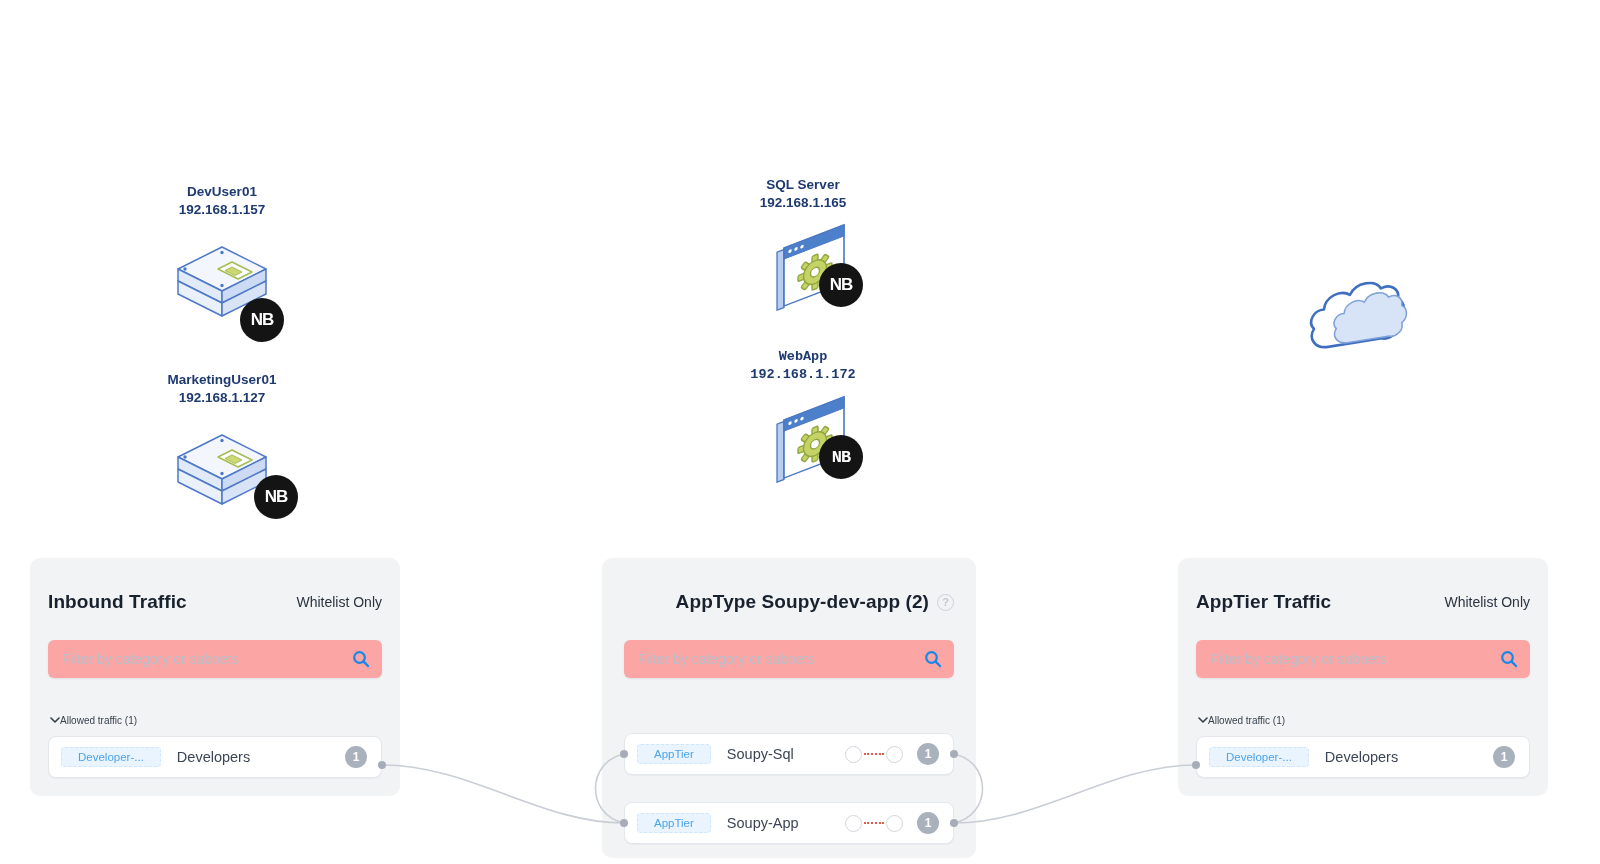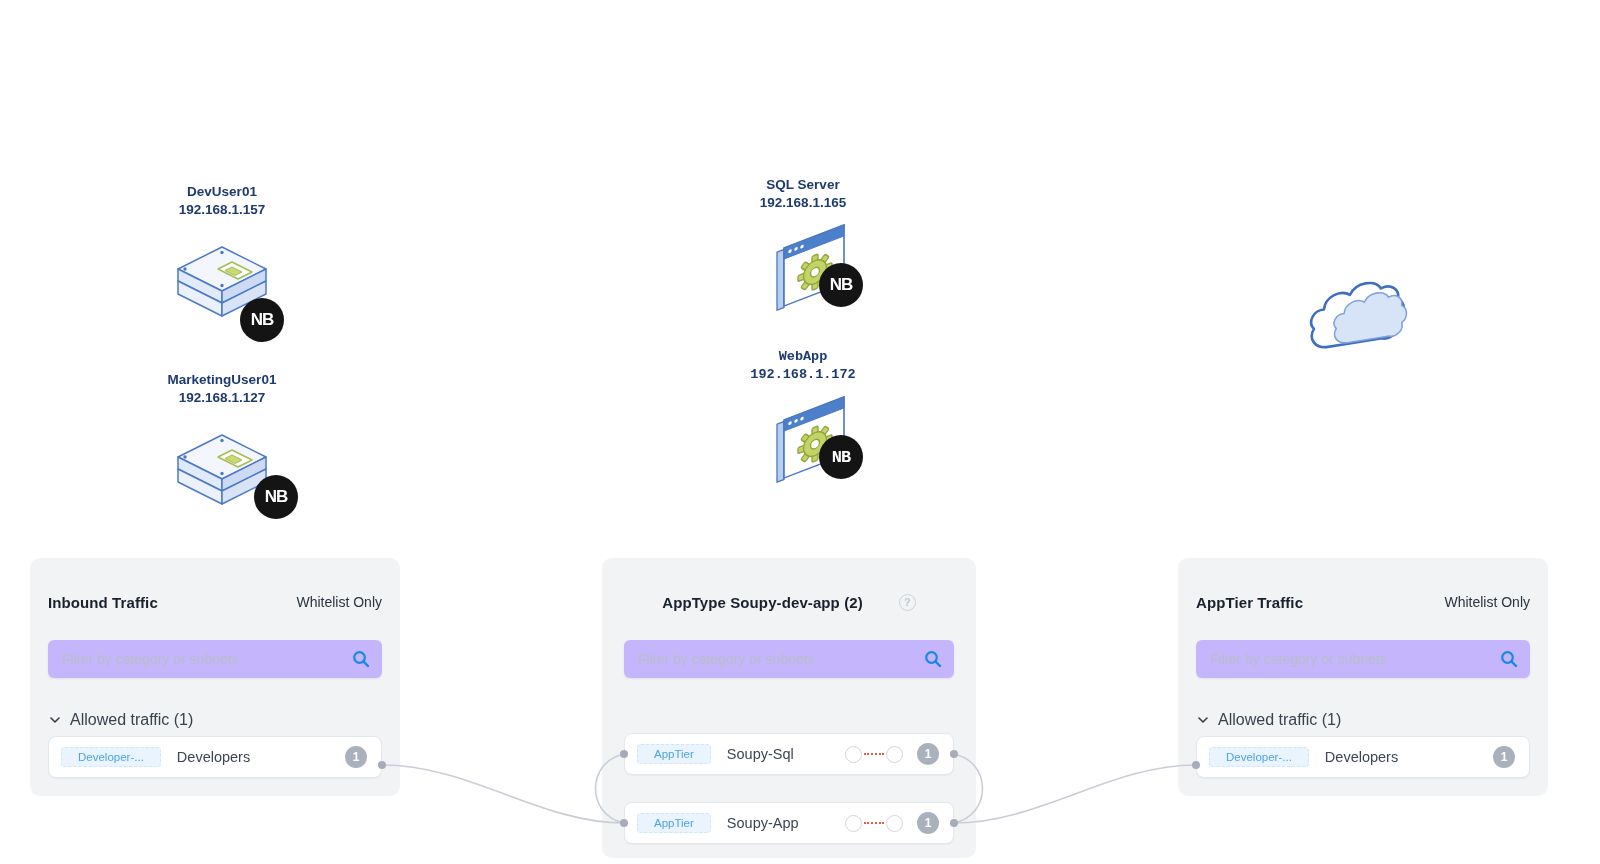--- a/index.html
+++ b/index.html
@@ -23,41 +23,41 @@
 
   
   .panel {
     position:absolute; background:#f2f3f5; border-radius:10px; z-index:1;
   }
   .panel-inner { padding:0 18px; }
   .panel-inner.mid { padding:0 22px; }
   .panel-head {
     margin-top:34px; height:20px; display:flex; align-items:center; justify-content:space-between;
   }
-  .panel-title { font-size:15px; font-weight:700; color:#18212e; letter-spacing:.1px; }
+  .panel-title { font-size:19px; font-weight:700; color:#18212e; letter-spacing:.1px; }
   .panel-mode  { font-size:14px; color:#2a3340;margin-left:12px; }
   .help-icon {
     width:17px; height:17px; border:1.5px solid #ccd2da; border-radius:50%;
     color:#c2c8d1; font-size:11px; font-weight:700; display:inline-flex;
     align-items:center; justify-content:center; margin-left:8px; flex:none;
   }
   .filter-box {
-    position:relative; margin-top:28px; height:38px; background:#c4b5fd; border-radius:6px;
+    position:relative; margin-top:28px; height:38px; background:#fca5a5; border-radius:6px;
     box-shadow:0 1px 2px rgba(20,30,50,.08);
   }
   .filter-input {
     width:100%; height:100%; border:none; outline:none; background:transparent;
     padding:0 38px 0 14px; font-family:"Liberation Sans",sans-serif;
     font-size:14px; color:#3c4554; border-radius:6px;
   }
   .filter-input::placeholder { color:#b8bec8; }
   .search-icon { position:absolute; right:12px; top:10px; cursor:pointer; }
   .section-head {
-    margin-top:32px; height:20px; display:flex; align-items:center; gap:10px;
-    padding-left:2px; font-size:16px; color:#38424f;
+    margin-top:32px; height:20px; display:flex; align-items:center; 
+    padding-left:2px; font-size:10px; color:#38424f;
   }
   .traffic-card {
     margin-top:6px; height:42px; background:#fff; border:1px solid #e4e7eb;
     border-radius:8px; display:flex; align-items:center;
     padding:0 14px 0 12px; box-shadow:0 1px 1px rgba(20,30,50,.04); cursor:pointer;
   }
   .traffic-card.gap2 { margin-top:27px; }
   .traffic-card.gap1 { margin-top:55px; }
   .tag-badge {
     background:#e9f4fe; color:#4da3ea; border:1px dashed #cfe6fb; border-radius:4px;
@@ -212,21 +212,21 @@
       <div class="traffic-card">
         <span class="tag-badge">Developer-...</span>
         <span class="row-name">Developers</span>
         <span class="count-badge">1</span>
       </div>
     </div>
   </div>
 
   <div class="panel" style="left:602px; top:558px; width:374px; height:300px;">
     <div class="panel-inner mid">
-      <div class="panel-head" style="justify-content:center;gap:28px;">
+      <div class="panel-head" style="justify-content:flex-end;">
         <span class="panel-title">AppType Soupy-dev-app (2)</span>
         <span class="help-icon">?</span>
       </div>
       <div class="filter-box">
         <input class="filter-input" type="text" placeholder="Filter by category or subnets" style="">
         <svg class="search-icon" width="18" height="18" viewBox="0 0 18 18">
           <circle cx="7.5" cy="7.5" r="5.3" fill="none" stroke="#1787e8" stroke-width="2.2"></circle>
           <path d="M11.6,11.6 L16,16" stroke="#1787e8" stroke-width="2.4" stroke-linecap="round"></path>
         </svg>
       </div>

